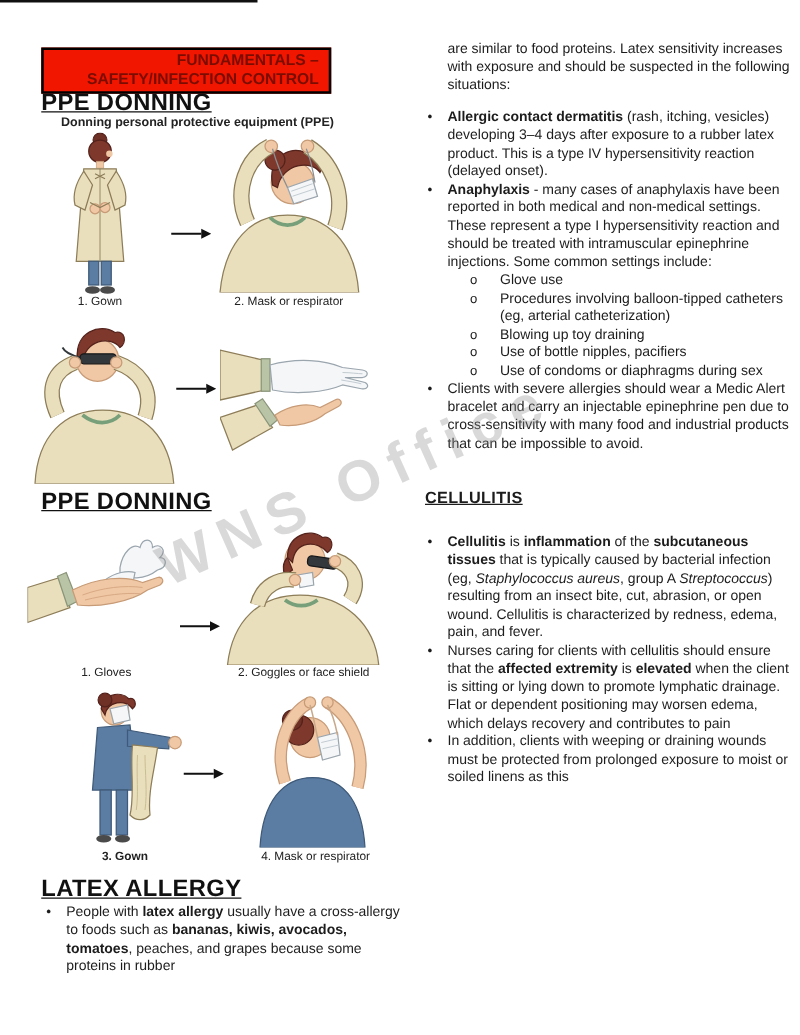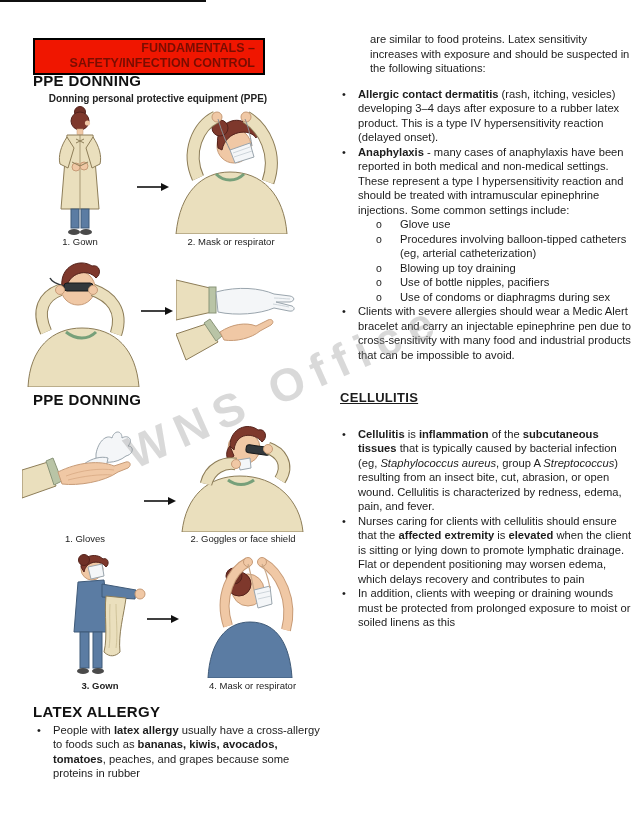--- a/index.html
+++ b/index.html
@@ -19,32 +19,32 @@
     pointer-events:none;z-index:30;
   }
   
   .banner{
     left:33px;top:38px;width:232px;box-sizing:border-box;
     background:#f01600;border:2px solid #000;color:#7a0d00;
     font-weight:bold;font-size:12.5px;line-height:1.18;text-align:right;
     padding:1px 8px 2px;
   }
   .h-main{
-    font-weight:bold;font-size:15px;
+    font-weight:bold;font-size:19px;text-decoration:underline;
     letter-spacing:0.3px;color:#111;
   }
   .fig-title{
     font-weight:bold;font-size:10px;color:#222;text-align:center;
   }
   .fig-cap{
     font-size:9.5px;color:#222;text-align:center;
   }
   
   .col-right{left:338px;top:32px;width:294px;font-size:11.2px;line-height:14.5px;}
-  .intro{margin:0 0 11px 32px;}
+  .intro{margin:0 0 11px 20px;}
   .bullet-item{display:flex;}
   .bullet-item .mk{width:20px;flex:0 0 20px;padding-left:4px;box-sizing:border-box;font-size:11px;}
   .bullet-item .btext{flex:1;}
   .sub-item{display:flex;margin-left:38px;}
   .sub-item .mk{width:24px;flex:0 0 24px;font-size:10.5px;}
   .sub-item .stext{flex:1;}
   .h-cell{margin:29px 0 21px 2px;font-weight:bold;font-size:13px;text-decoration:underline;letter-spacing:0.3px;}
   .latex-wrap{left:33px;top:705px;width:294px;font-size:11.2px;line-height:14.5px;}
   .latex-wrap .h-main{margin-bottom:3px;display:inline-block;}
   .b{font-weight:bold;}

